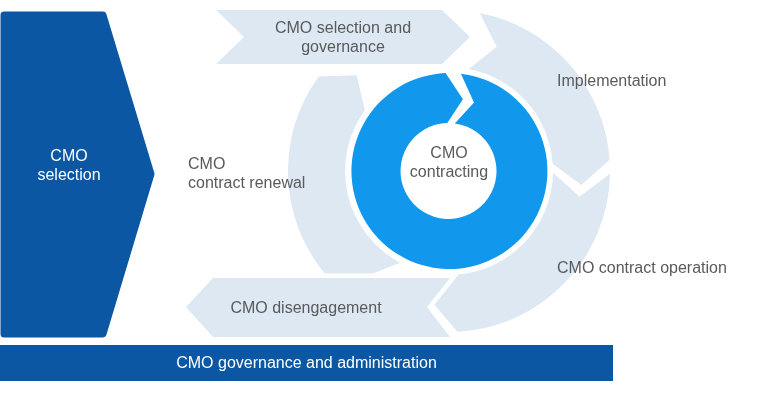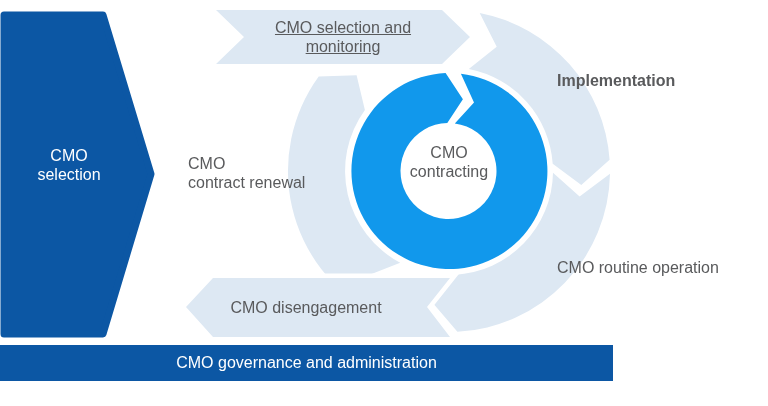--- a/index.html
+++ b/index.html
@@ -51,36 +51,36 @@
     <rect id="gov-bar" x="0" y="345" width="613" height="36" fill="#0c57a4"></rect>
 
     <path id="pentagon" d="M4,15 L103,15 L151,174 L103,334 L4,334 Z" stroke-width="7" stroke-linejoin="round" fill="#0c57a4" stroke="#0c57a4"></path>
   </svg>
 
   <div class="lbl white center" style="left:14px; top:146px; width:110px;">
     <div>CMO</div>
     <div>selection</div>
   </div>
 
-  <div class="lbl center" style="left:244px; top:18px; width:198px;text-decoration:underline;">
+  <div class="lbl center" style="left:244px; top:18px; width:198px;">
     <div>CMO selection and</div>
-    <div>monitoring</div>
+    <div>governance</div>
   </div>
 
-  <div class="lbl" style="left:557px; top:71px;font-weight:bold;">Implementation</div>
+  <div class="lbl" style="left:557px; top:71px;">Implementation</div>
 
   <div class="lbl" style="left:188px; top:154px;">
     <div>CMO</div>
     <div>contract renewal</div>
   </div>
 
   <div class="lbl center" style="left:389px; top:143px; width:120px;">
     <div>CMO</div>
     <div>contracting</div>
   </div>
 
-  <div class="lbl" style="left:557px; top:258px;">CMO routine operation</div>
+  <div class="lbl" style="left:557px; top:258px;">CMO contract operation</div>
 
   <div class="lbl center" style="left:196px; top:298px; width:220px;">CMO disengagement</div>
 
   <div class="lbl white center" style="left:0px; top:353px; width:613px;">CMO governance and administration</div>
 
 </div>
 
 </body></html>

